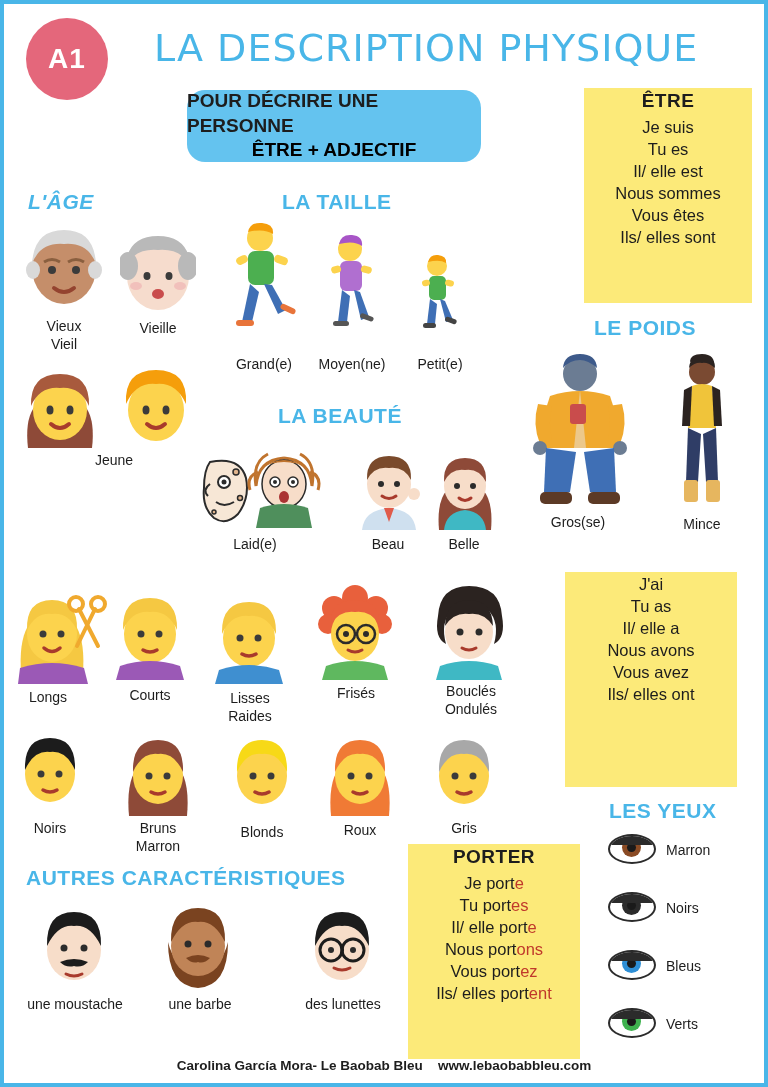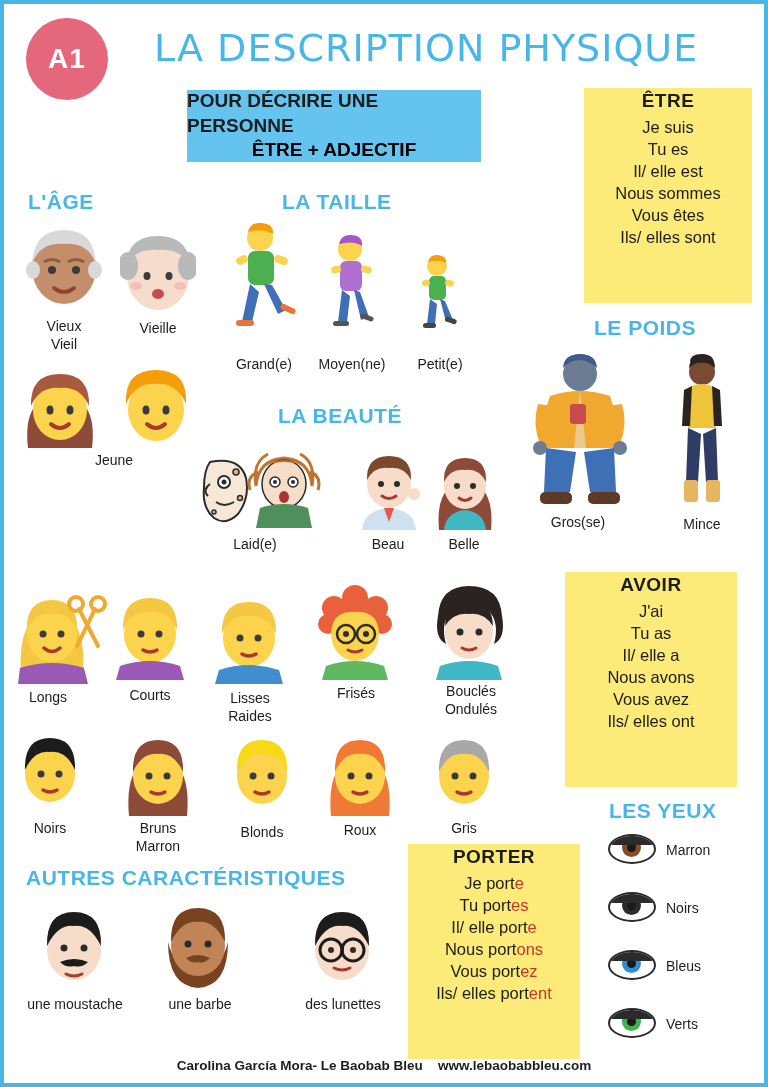--- a/index.html
+++ b/index.html
@@ -53,20 +53,21 @@
     position: absolute;
     left: 183px;
     top: 86px;
     width: 294px;
     height: 72px;
     background: #64c3ef;
     display: flex;
     flex-direction: column;
     align-items: center;
     justify-content: center;
+    border-radius: 18px;
   }
   .banner-l1 {
     font-size: 19px;
     font-weight: bold;
     color: #1d1d1d;
     line-height: 1.3;
   }
   .banner-l2 {
     font-size: 19px;
     font-weight: bold;
@@ -98,21 +99,21 @@
   #box-porter { left: 404px; top: 840px; width: 172px; height: 215px; }
   .porter-end { color: #c0392b; }
   
   .sec {
     position: absolute;
     color: #49b6e8;
     font-size: 21px;
     font-weight: bold;
     letter-spacing: 0.5px;
   }
-  #sec-age { left: 24px; top: 186px; }
+  #sec-age { left: 24px; top: 186px; font-style: italic; }
   #sec-taille { left: 278px; top: 186px; }
   #sec-poids { left: 590px; top: 312px; }
   #sec-beaute { left: 274px; top: 400px; }
   #sec-cheveux { left: 170px; top: 562px; }
   #sec-yeux { left: 605px; top: 795px; }
   #sec-autres { left: 22px; top: 862px; }
   
   .cap {
     position: absolute;
     font-size: 14px;
@@ -181,21 +182,20 @@
     <h3>ÊTRE</h3>
     <p>Je suis</p>
     <p>Tu es</p>
     <p>Il/ elle est</p>
     <p>Nous sommes</p>
     <p>Vous êtes</p>
     <p>Ils/ elles sont</p>
   </div>
 
   <div class="ybox" id="box-avoir">
-    <h3>AVOIR</h3>
     <p>J'ai</p>
     <p>Tu as</p>
     <p>Il/ elle a</p>
     <p>Nous avons</p>
     <p>Vous avez</p>
     <p>Ils/ elles ont</p>
   </div>
 
   <div class="ybox" id="box-porter">
     <h3>PORTER</h3>

